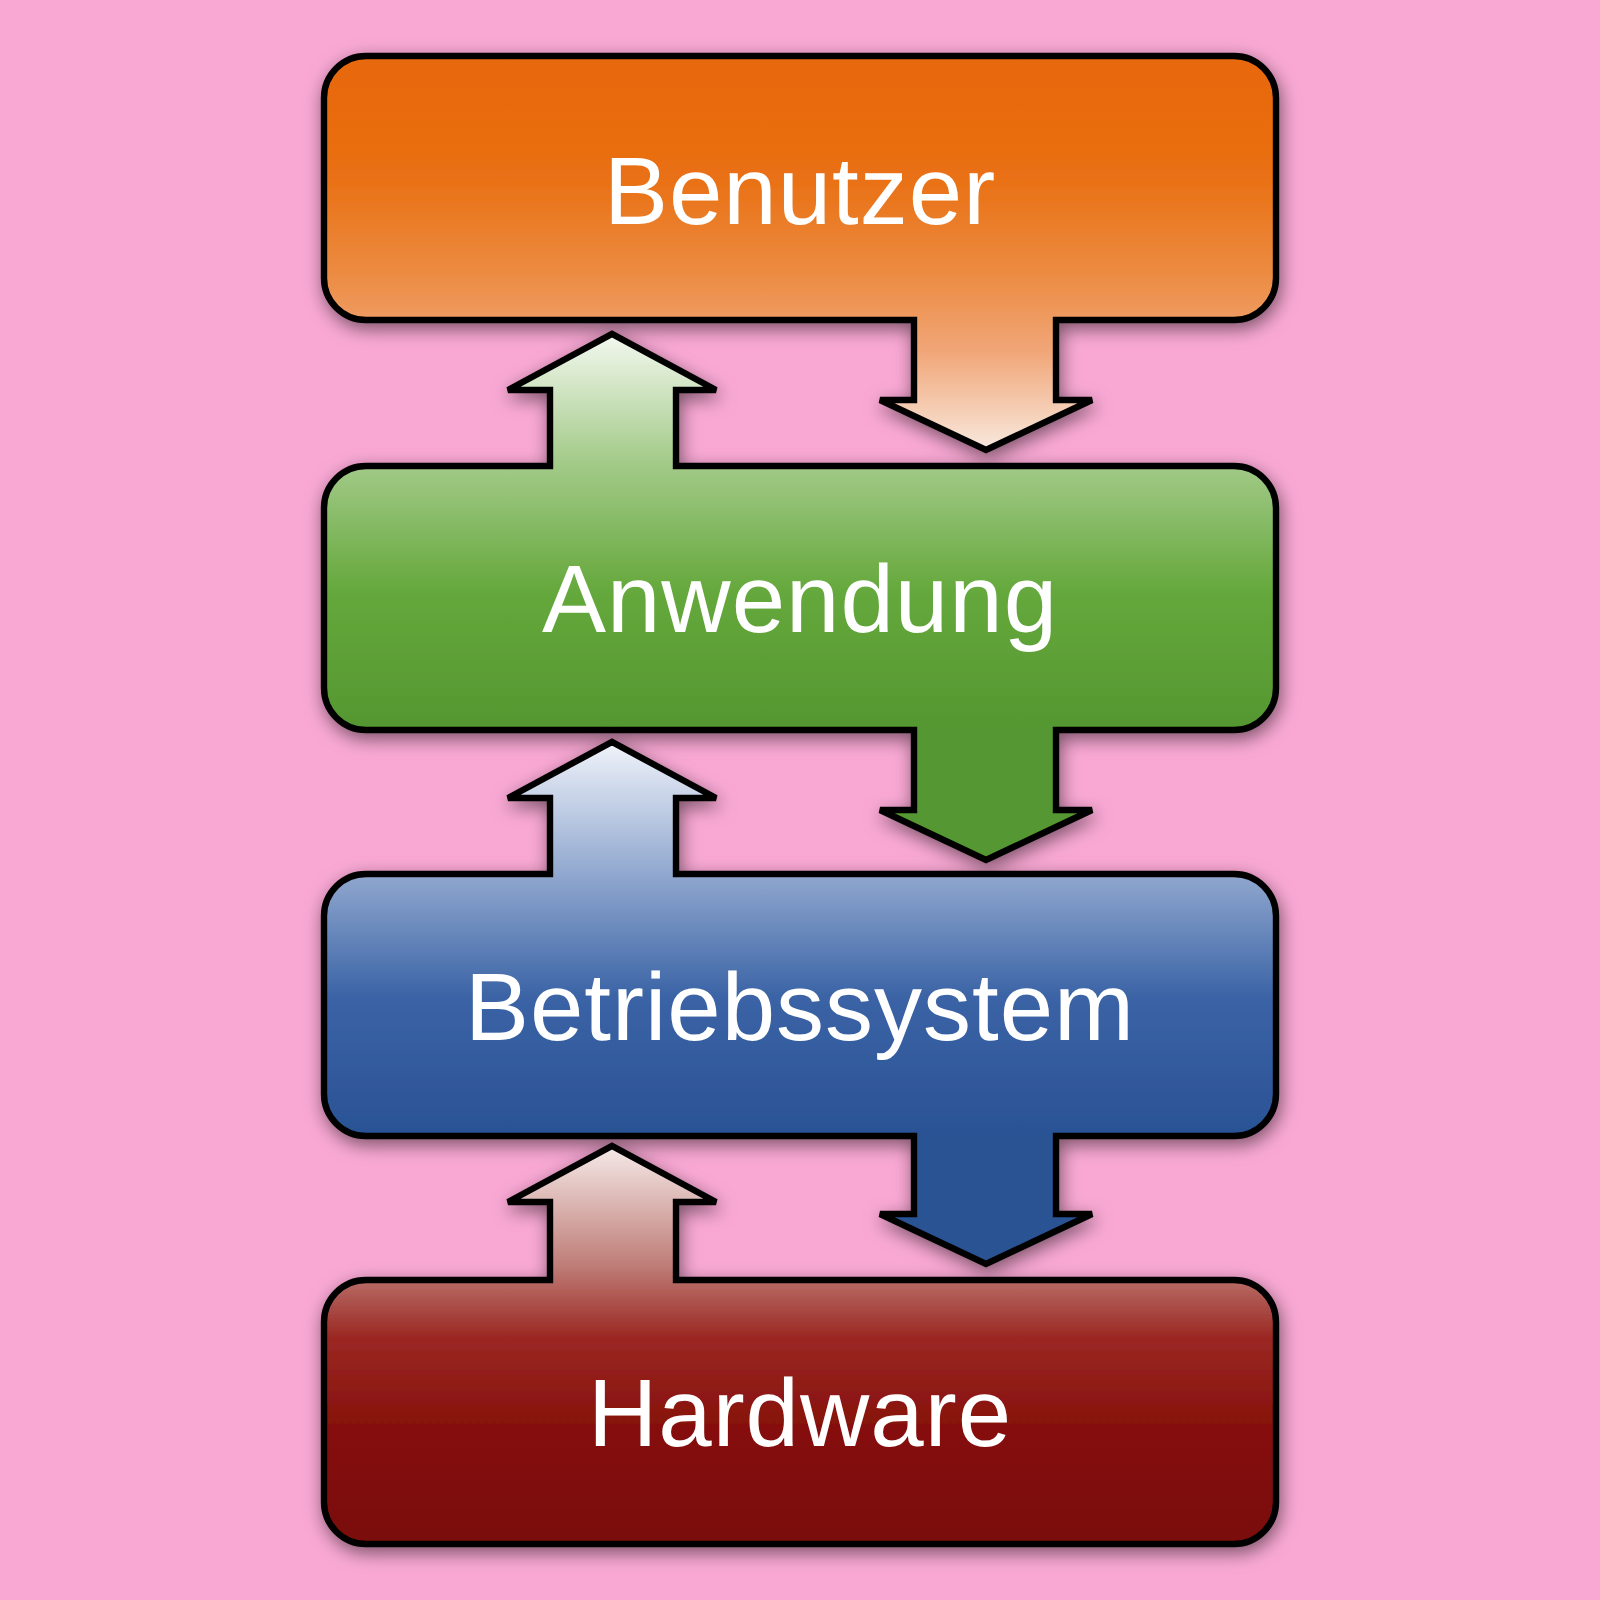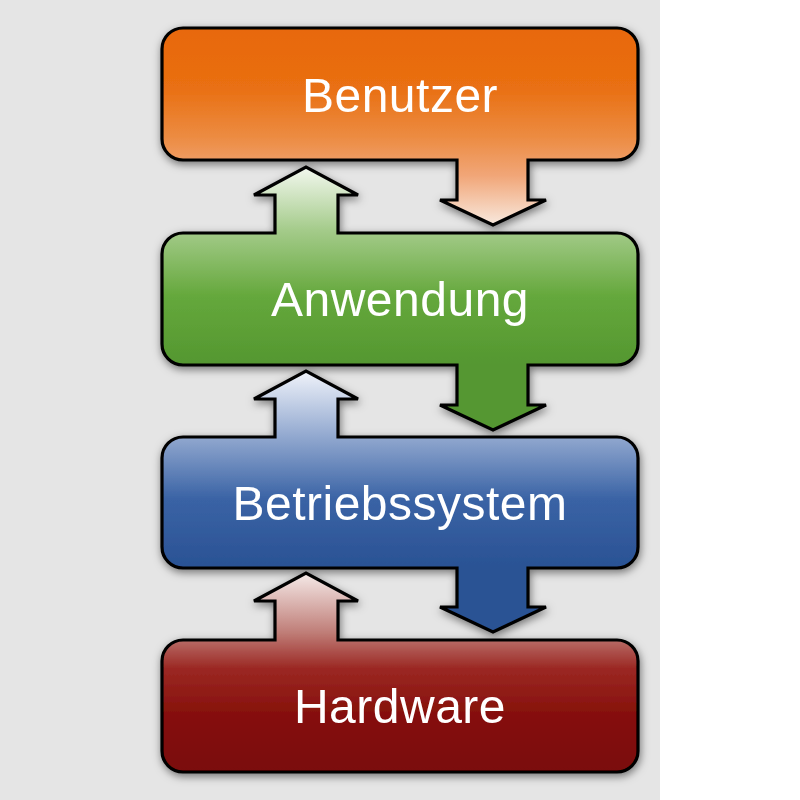--- a/index.html
+++ b/index.html
@@ -2,24 +2,24 @@
 <html><head>
 <meta charset="utf-8">
 <style>
   html, body {
     margin: 0;
     padding: 0;
     background: #ffffff;
     font-family: "Liberation Sans", sans-serif;
   }
   .stage {
-    width: 660px;
+    width: 800px;
     height: 800px;
     position: relative;
-    background: #e5e5e5;
+    background: #f9a8d4;
     overflow: hidden;
   }
   svg { display: block; }
   .layer-shape {
     stroke: #000000;
     stroke-width: 3.2;
     stroke-linejoin: miter;
     filter: url(#soft-shadow);
   }
   .layer-label {

